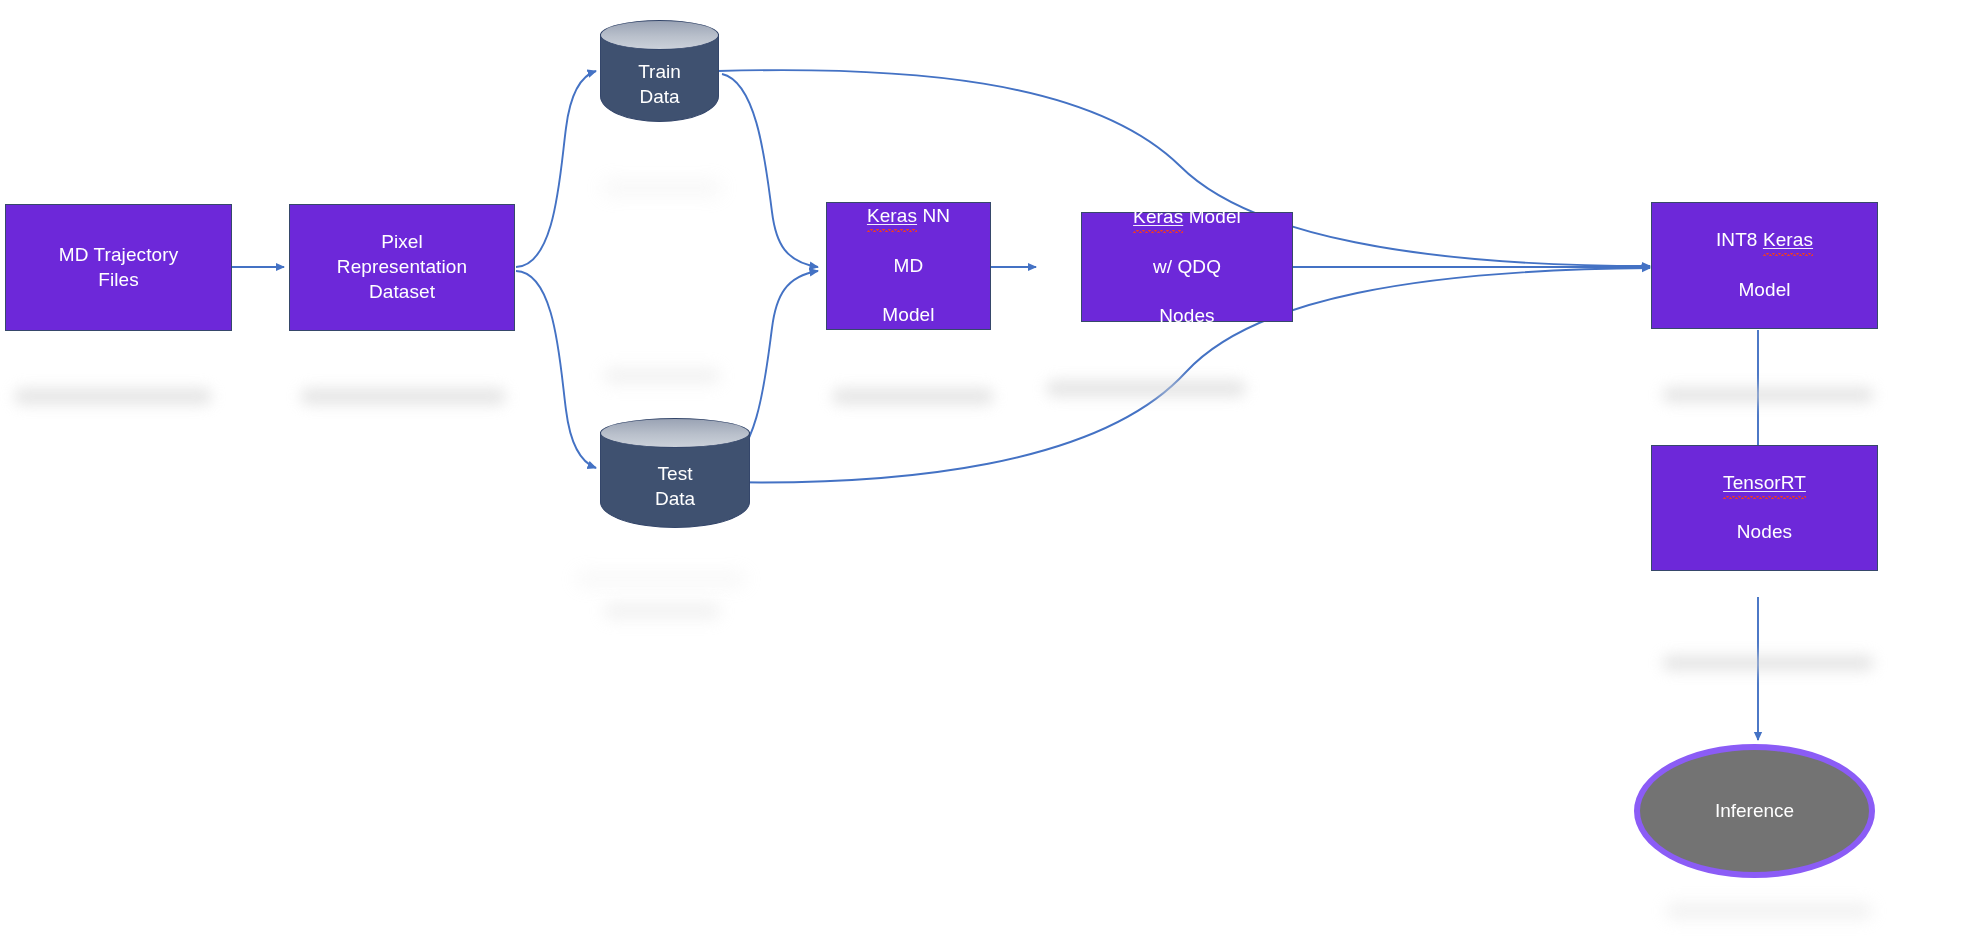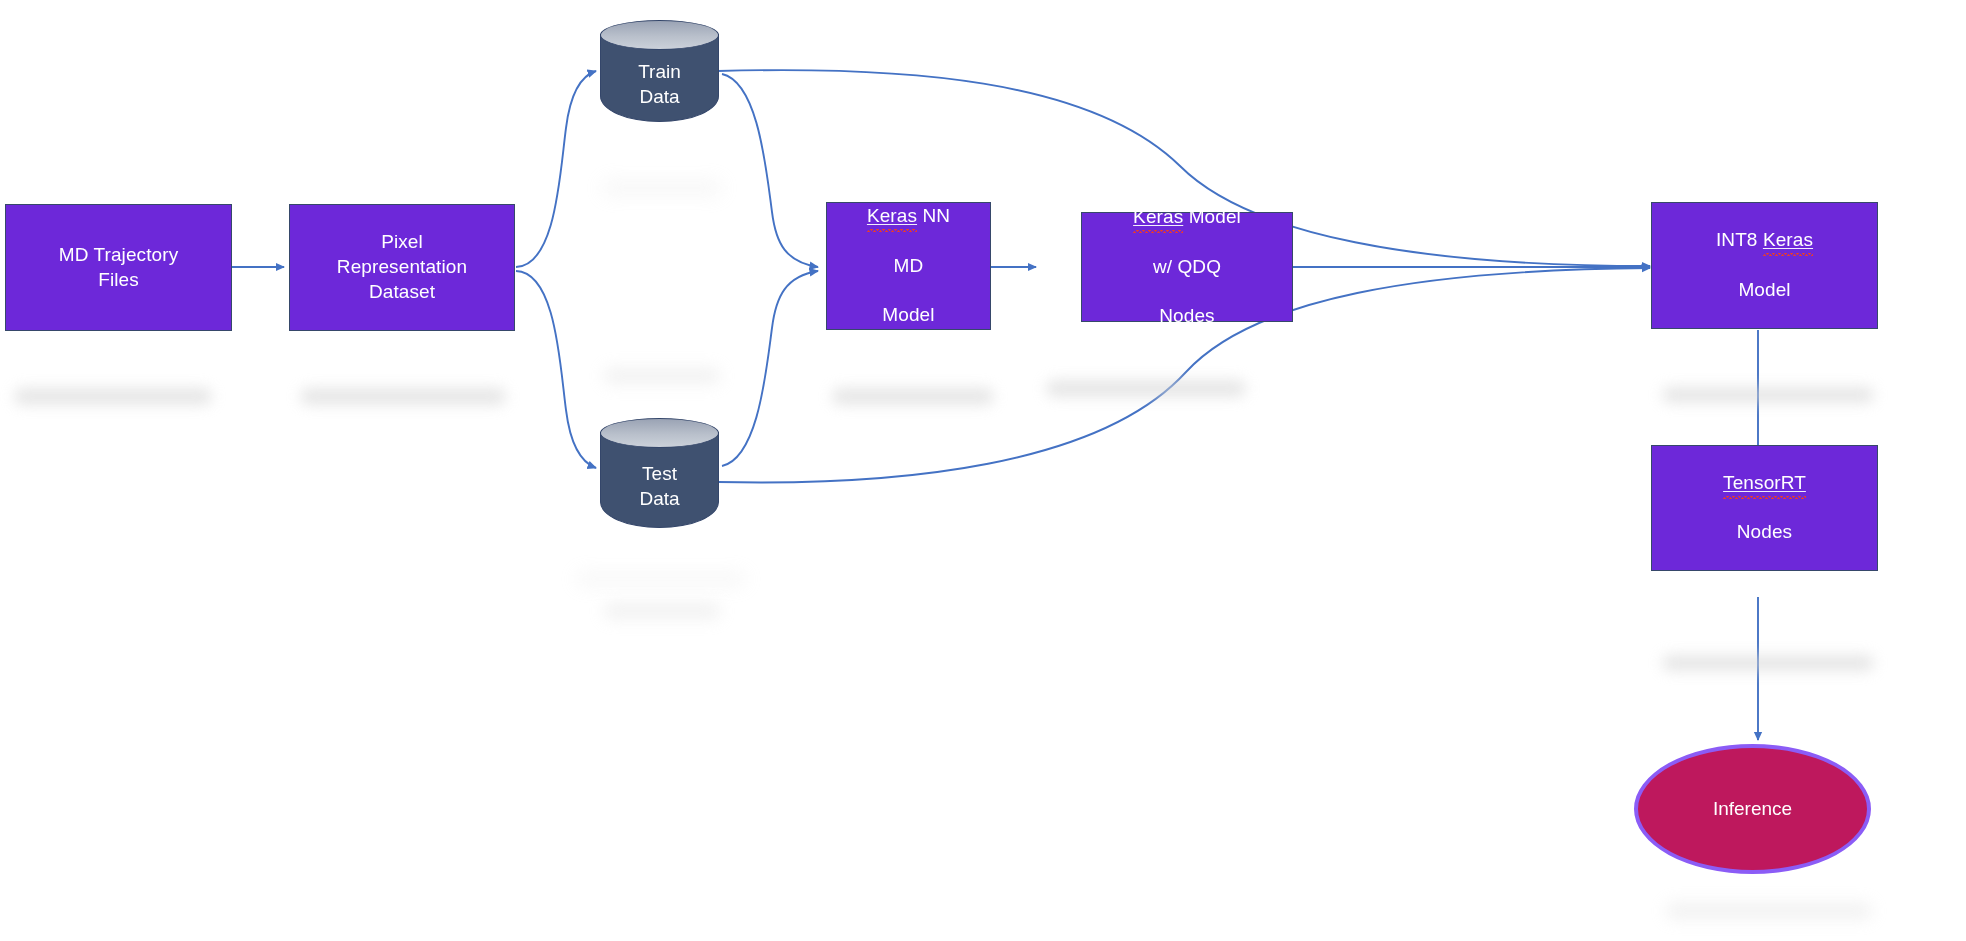--- a/index.html
+++ b/index.html
@@ -88,22 +88,22 @@
     text-align: center;
     color: #ffffff;
     white-space: pre-line;
     line-height: 1.32;
   }
 
   
   .ellipse {
     position: absolute;
     border-radius: 50%;
-    background: #be185d;
-    border: 4px solid #8b5cf6;
+    background: #737373;
+    border: 6px solid #8b5cf6;
     display: flex;
     align-items: center;
     justify-content: center;
     color: #ffffff;
     text-align: center;
     z-index: 3;
   }
 
   
   .sp {
@@ -207,21 +207,21 @@
 Files</span>
   </div>
 
   <div class="cyl" style="left:600px; top:20px; width:119px; height:102px;">
     <div class="body"></div>
     <div class="lid"></div>
     <div class="cyl-label t18">Train
 Data</div>
   </div>
 
-  <div class="cyl" style="left:600px; top:418px; width:119px; height:110px;">
+  <div class="cyl" style="left:600px; top:418px; width:119px; height:110px;padding-left:31px;">
     <div class="body"></div>
     <div class="lid"></div>
     <div class="cyl-label t18">Test
 Data</div>
   </div>
 
   <div class="node rect t18" style="left:826px; top:202px; width:165px; height:128px;">
     <div>
       <div><span class="sp ul">Keras</span><span> NN</span></div>
       <div>MD</div>

